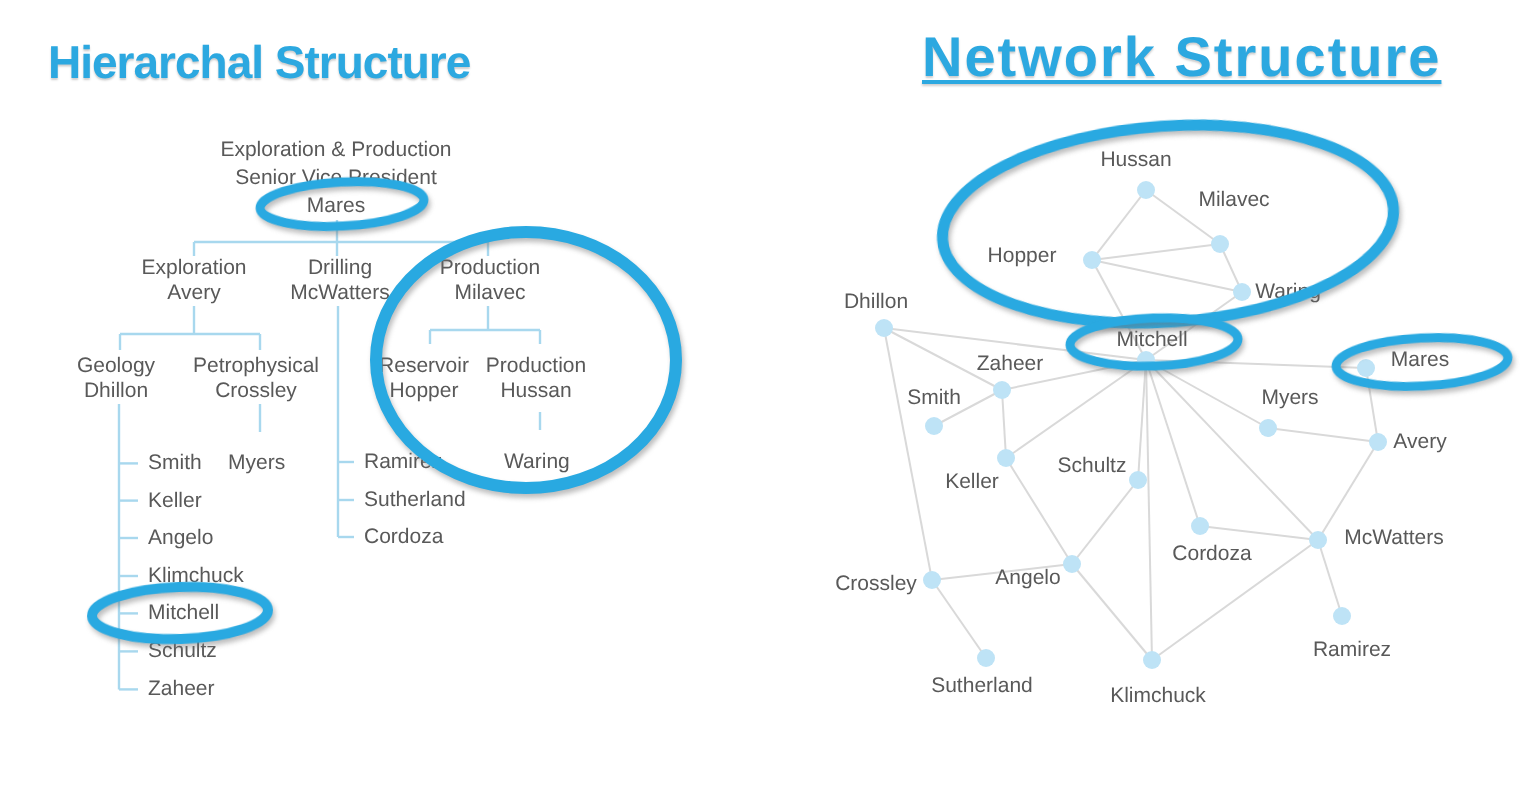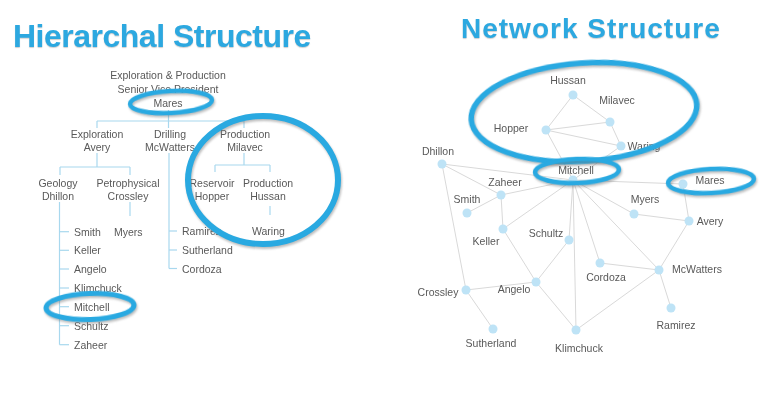--- a/index.html
+++ b/index.html
@@ -1,21 +1,21 @@
 <!DOCTYPE html>
 <html><head>
 <meta charset="utf-8">
 <style>
   html,body{margin:0;padding:0;background:#ffffff;}
   .stage{position:relative;width:768px;height:402px;background:#ffffff;overflow:hidden;
          font-family:"Liberation Sans",sans-serif;}
   .title{position:absolute;font-weight:bold;color:#2CA8E0;white-space:nowrap;
          text-shadow:0 1px 1px rgba(60,60,60,0.25);}
-  .title-left{left:13px;top:18px;font-size:32px;letter-spacing:-0.5px;}
-  .title-right{left:461px;top:13px;font-size:28px;letter-spacing:1px;}
+  .title-left{left:24px;top:18px;font-size:23px;letter-spacing:-0.5px;}
+  .title-right{left:461px;top:13px;font-size:28px;letter-spacing:1px;text-decoration:underline;}
   svg{position:absolute;left:0;top:0;}
   svg text{dominant-baseline:central;font-family:"Liberation Sans",sans-serif;}
   .tree-text{fill:#595959;font-size:10.5px;}
   .net-label{fill:#595959;font-size:10.5px;}
   .hl{fill:none;stroke:#29A9E1;stroke-linecap:round;
       filter:drop-shadow(1.5px 2.5px 1.2px rgba(110,110,110,0.45));}
 </style>
 </head>
 <body>
 

